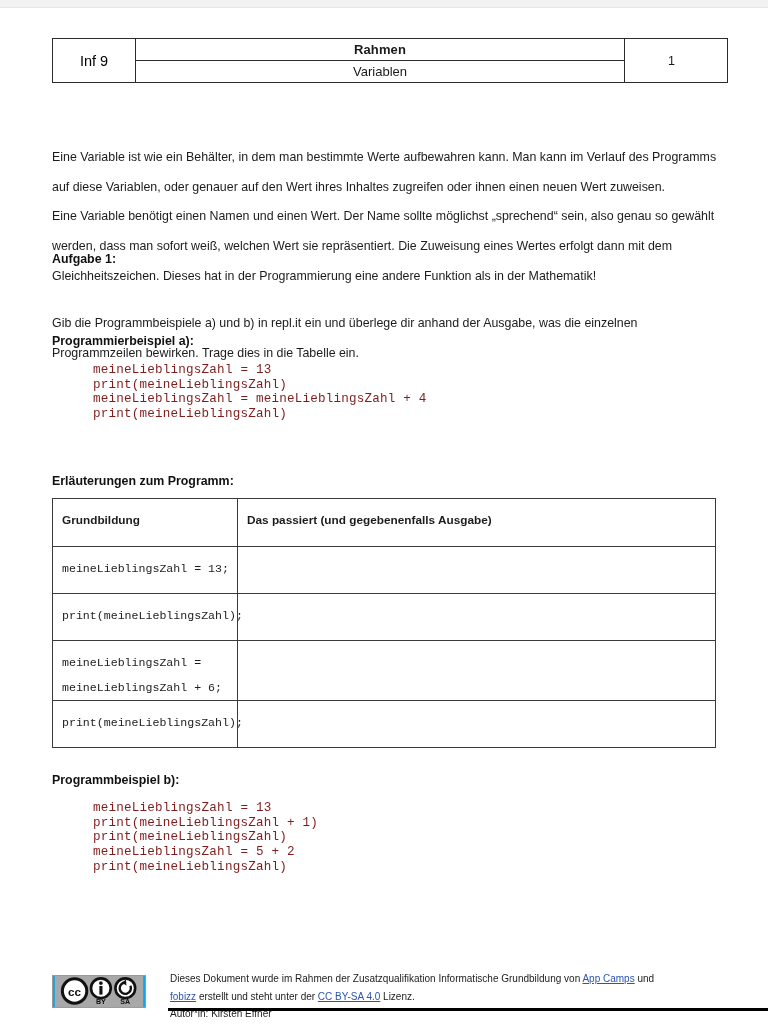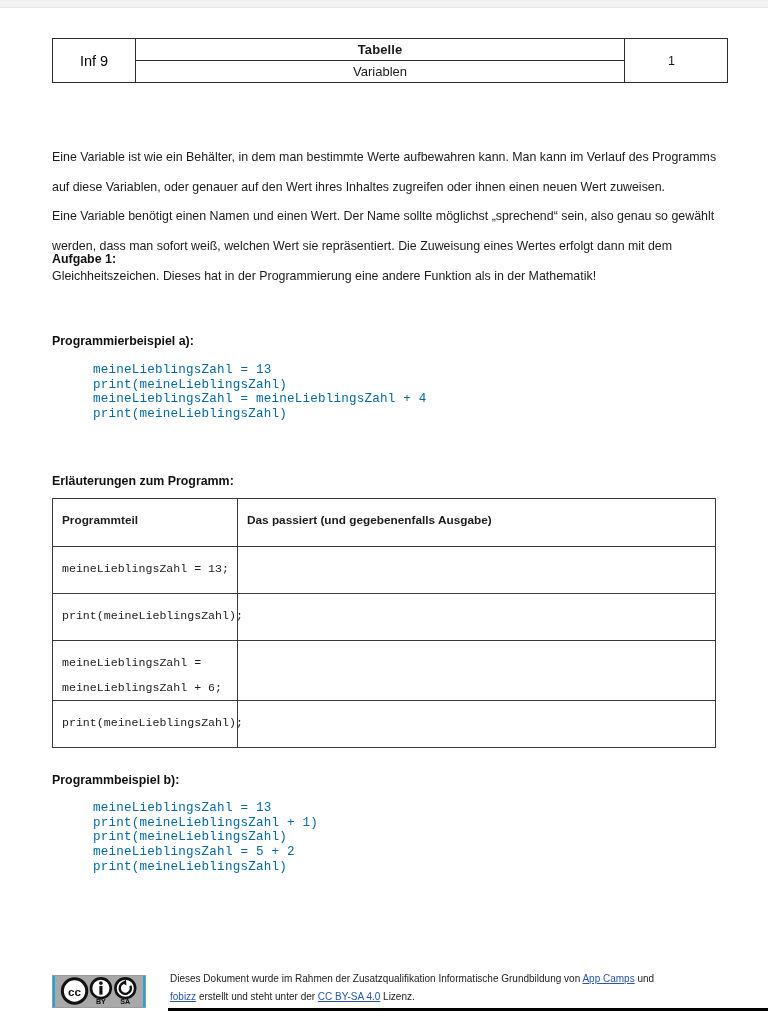--- a/index.html
+++ b/index.html
@@ -106,21 +106,21 @@
   #prog-b-head { top: 761px; }
 
   
   .code {
     position: absolute;
     left: 93px;
     font-family: "Liberation Mono", "DejaVu Sans Mono", monospace;
     font-size: 12.6px;
     line-height: 14.7px;
     white-space: pre;
-    color: #0369a1;
+    color: #7f1d1d;
     letter-spacing: .2px;
   }
   #code-a { top: 355px; }
   #code-b { top: 793px; }
 
   
   .main-table {
     position: absolute;
     left: 52px;
     top: 490px;
@@ -188,49 +188,50 @@
 <body>
 
 <div class="top-strip"></div>
 
 <div class="page">
 
   <table class="header-table">
     <tbody>
         <tr>
       <td class="hdr-course" rowspan="2">Inf 9</td>
-      <td class="hdr-title">Tabelle</td>
+      <td class="hdr-title">Rahmen</td>
       <td class="hdr-page" rowspan="2">1</td>
     </tr>
     <tr>
       <td class="hdr-sub">Variablen</td>
     </tr>
   </tbody>
     </table>
 
   <div class="para" id="para1">Eine Variable ist wie ein Behälter, in dem man bestimmte Werte aufbewahren kann. Man kann im Verlauf des Programms auf diese Variablen, oder genauer auf den Wert ihres Inhaltes zugreifen oder ihnen einen neuen Wert zuweisen.</div>
 
   <div class="para" id="para2">Eine Variable benötigt einen Namen und einen Wert. Der Name sollte möglichst „sprechend“ sein, also genau so gewählt werden, dass man sofort weiß, welchen Wert sie repräsentiert. Die Zuweisung eines Wertes erfolgt dann mit dem Gleichheitszeichen. Dieses hat in der Programmierung eine andere Funktion als in der Mathematik!</div>
 
   <div class="bold-head" id="aufgabe1">Aufgabe 1:</div>
 
+  <div class="para" id="aufgabe1-text">Gib die Programmbeispiele a) und b) in repl.it ein und überlege dir anhand der Ausgabe, was die einzelnen Programmzeilen bewirken. Trage dies in die Tabelle ein.</div>
 
   <div class="bold-head" id="prog-a-head">Programmierbeispiel a):</div>
 
   <div class="code" id="code-a">meineLieblingsZahl = 13
 print(meineLieblingsZahl)
 meineLieblingsZahl = meineLieblingsZahl + 4
 print(meineLieblingsZahl)</div>
 
   <div class="bold-head" id="erl-head">Erläuterungen zum Programm:</div>
 
   <table class="main-table">
     <tbody>
         <tr class="head">
-      <td class="col-a">Programmteil</td>
+      <td class="col-a">Grundbildung</td>
       <td>Das passiert (und gegebenenfalls Ausgabe)</td>
     </tr>
     <tr class="r1">
       <td class="col-a">
         <span class="cellline">meineLieblingsZahl = 13;</span>
       </td>
       <td></td>
     </tr>
     <tr class="r2">
       <td class="col-a">
@@ -282,18 +283,19 @@
         <path d="M75.8 3.8 L71.4 7.2 L76.2 10.0 Z" fill="#111111"></path>
 
         <text x="49" y="30" font-family="Liberation Sans, sans-serif" font-size="7.6" font-weight="bold" fill="#111111" text-anchor="middle">BY</text>
         <text x="75" y="30" font-family="Liberation Sans, sans-serif" font-size="7.6" font-weight="bold" fill="#111111" text-anchor="middle">SA</text>
       </svg>
     </div>
 
     <div class="footer-text">
       <div><span>Dieses Dokument wurde im Rahmen der Zusatzqualifikation Informatische Grundbildung von </span><a class="lnk" href="#">App Camps</a><span> und </span></div>
       <div><a class="lnk" href="#">fobizz</a><span> erstellt und steht unter der </span><a class="lnk" href="#">CC BY-SA 4.0</a><span> Lizenz.</span></div>
+      <div>Autor*in: Kirsten Effner</div>
     </div>
   </div>
 
   <div class="bottom-rule"></div>
 
 </div>
 
 </body></html>

